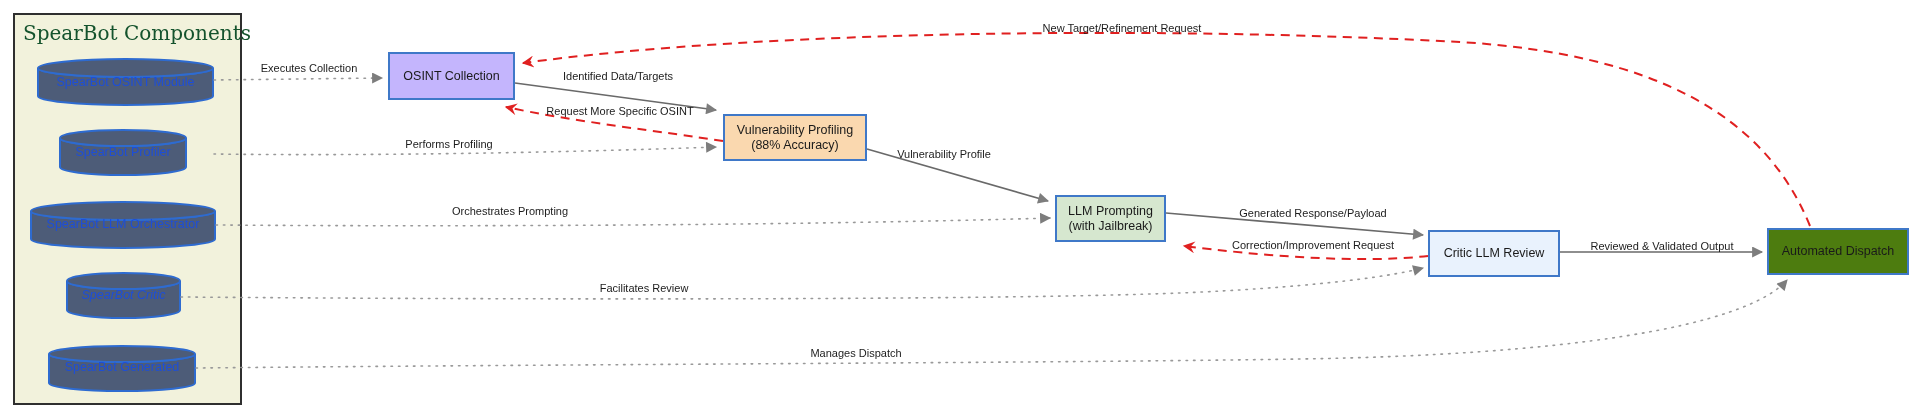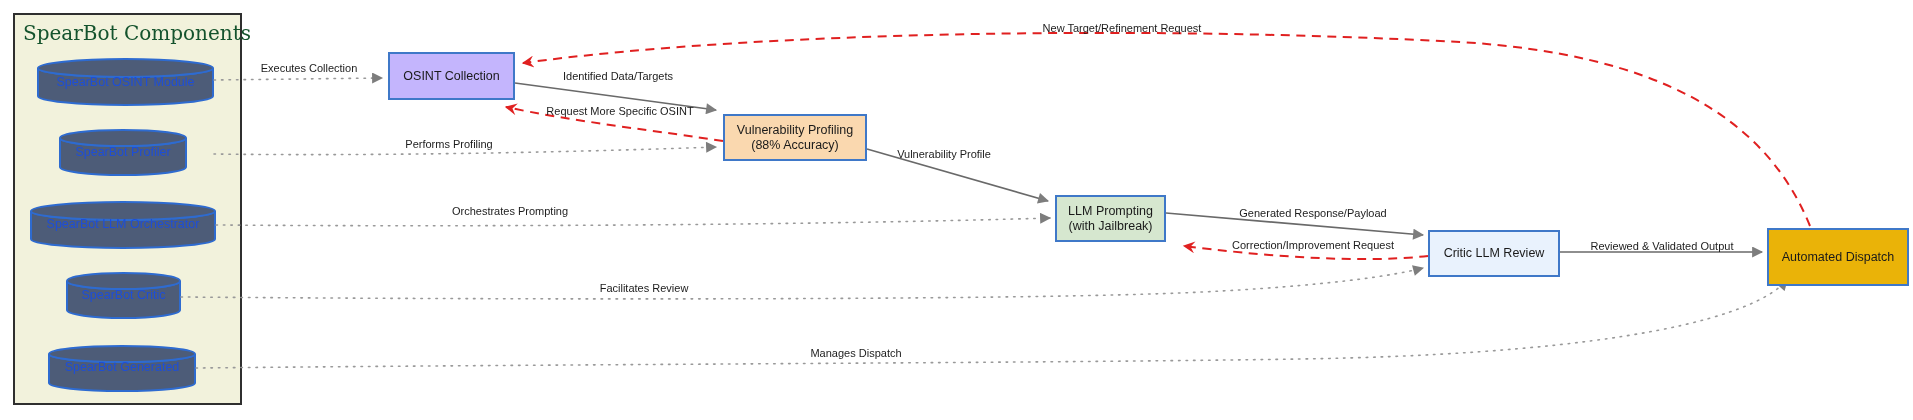--- a/index.html
+++ b/index.html
@@ -28,21 +28,21 @@
   .node{
     position:absolute;box-sizing:border-box;border:2px solid #3f78c8;
     display:flex;flex-direction:column;align-items:center;justify-content:center;
     font-size:12.5px;color:#1a1a1a;line-height:15px;text-align:center;
     white-space:nowrap;
   }
   .node-osint{left:388px;top:52px;width:127px;height:48px;background:#c4b5fd;}
   .node-vuln{left:723px;top:114px;width:144px;height:47px;background:#fad8af;}
   .node-llm{left:1055px;top:195px;width:111px;height:47px;background:#d6e7cf;}
   .node-critic{left:1428px;top:230px;width:132px;height:47px;background:#e9f2fd;}
-  .node-dispatch{left:1767px;top:228px;width:142px;height:58px;background:#eab308;}
+  .node-dispatch{left:1767px;top:228px;width:142px;height:47px;background:#4d7c0f;}
   
   .edge-label{
     position:absolute;transform:translateX(-50%);
     font-size:11px;line-height:13px;color:#1c1c1c;white-space:nowrap;
   }
 </style>
 </head>
 <body>
 
 <div class="canvas">
@@ -100,21 +100,21 @@
     <g stroke="#e02020" stroke-width="2" fill="none" stroke-dasharray="9 6.5">
       <path d="M723,141 C665,132 570,121 506,107" marker-end="url(#arrow-red)"></path>
       <path d="M1428,256 C1355,264 1255,255 1184,246" marker-end="url(#arrow-red)"></path>
       <path d="M1810,226 C1765,115 1655,54 1460,42 C1160,26 765,30 523,63" marker-end="url(#arrow-red)"></path>
     </g>
   </svg>
 
   <div class="cyl-label" style="left:38px;top:76px;width:175px;">SpearBot OSINT Module</div>
   <div class="cyl-label" style="left:60px;top:146px;width:126px;">SpearBot Profiler</div>
   <div class="cyl-label" style="left:31px;top:218px;width:184px;">SpearBot LLM Orchestrator</div>
-  <div class="cyl-label" style="left:67px;top:289px;width:113px;">SpearBot Critic</div>
+  <div class="cyl-label" style="left:67px;top:289px;width:113px;font-style:italic;">SpearBot Critic</div>
   <div class="cyl-label" style="left:49px;top:361px;width:146px;">SpearBot Generated</div>
 
   <div class="node node-osint">
     <span>OSINT Collection</span>
   </div>
   <div class="node node-vuln">
     <span>Vulnerability Profiling</span>
     <span>(88% Accuracy)</span>
   </div>
   <div class="node node-llm">

